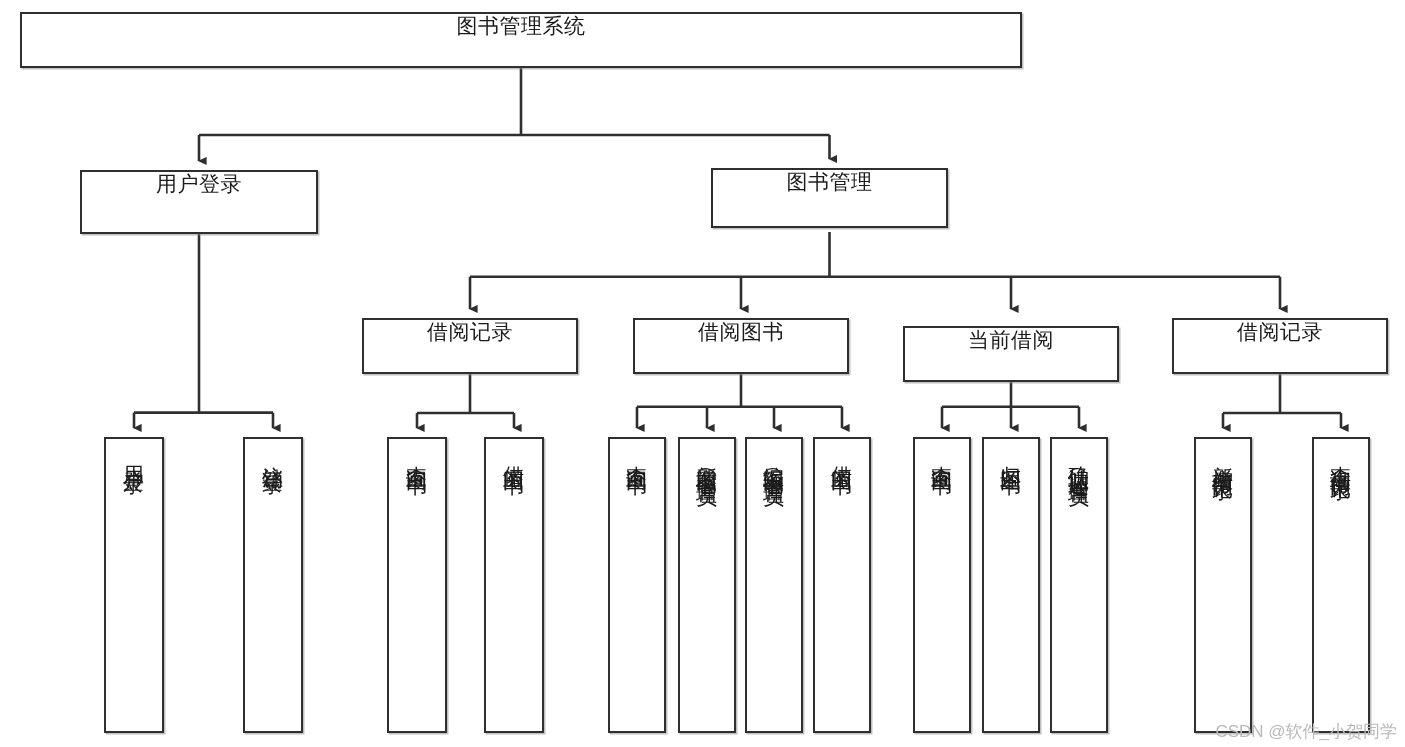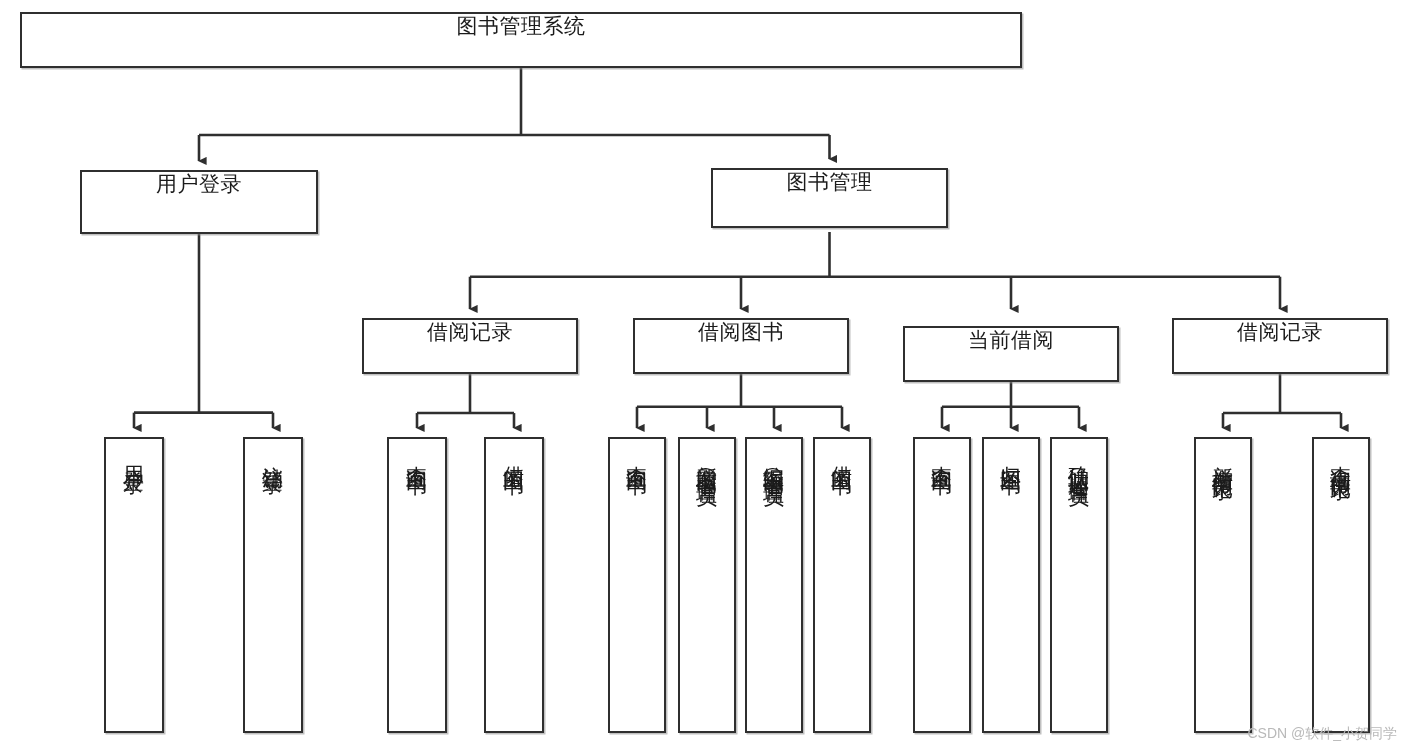--- a/index.html
+++ b/index.html
@@ -52,21 +52,21 @@
     text-orientation: upright;
     white-space: nowrap;
     font-size: 21px;
     letter-spacing: 3px;
     line-height: 1;
   }
   .watermark {
     position: absolute;
     right: 8px;
     bottom: 4px;
-    font-size: 14px;
+    font-size: 17px;
     color: #b9b9b9;
     white-space: nowrap;
     font-family: "Liberation Sans", "DejaVu Sans", sans-serif;
   }
 </style>
 </head>
 <body>
 
 <div id="stage">
 

